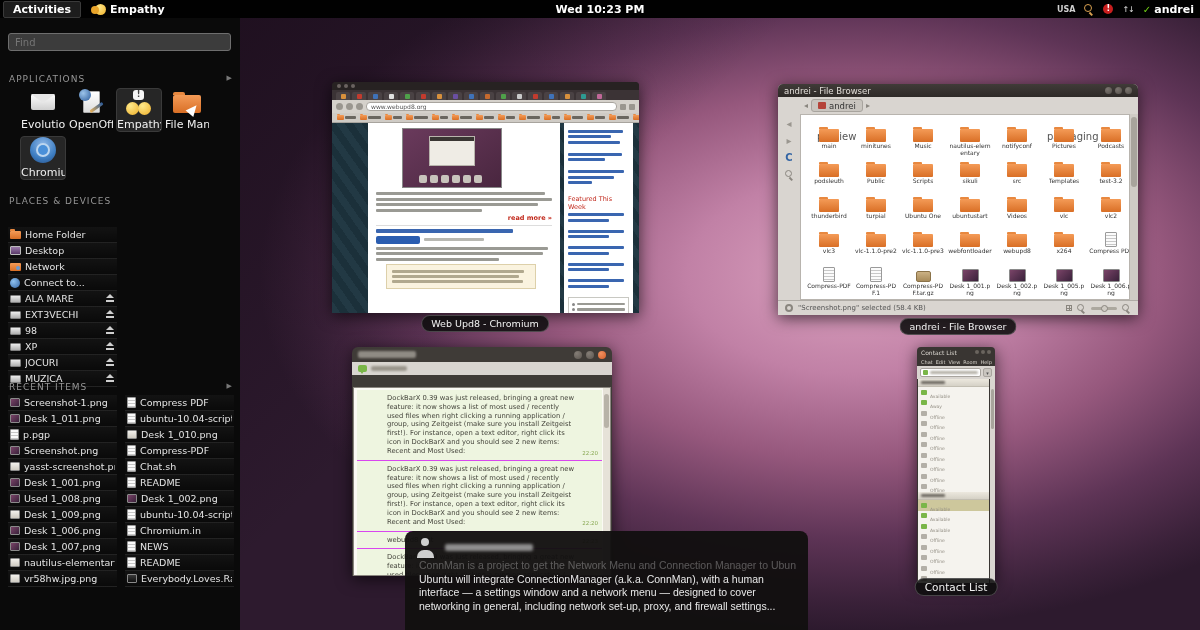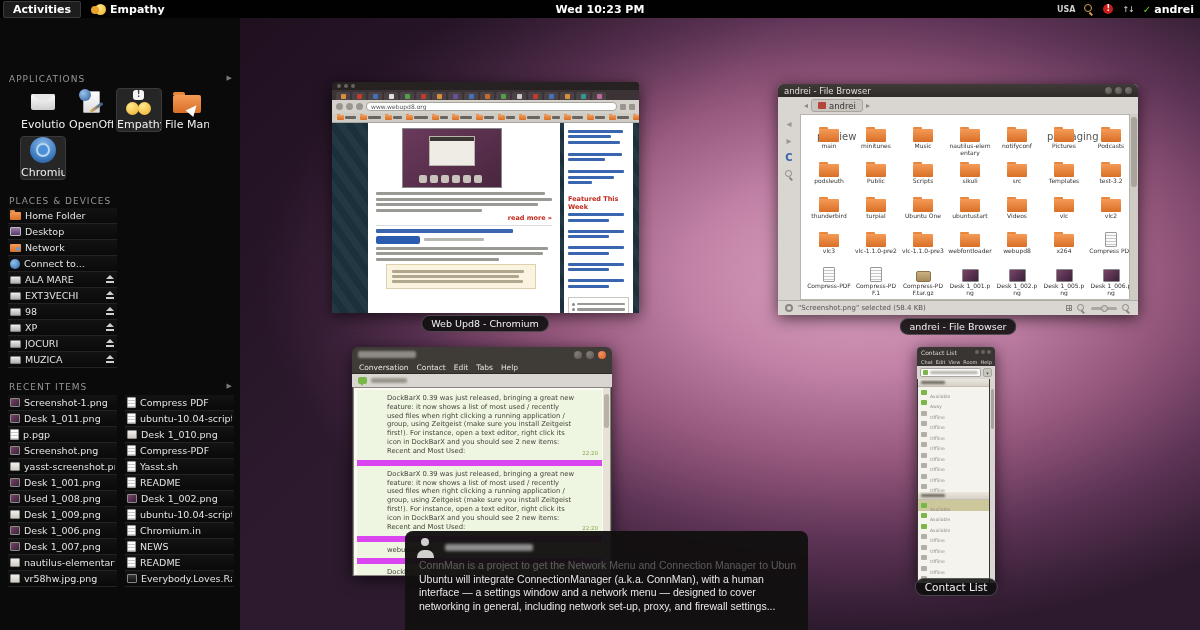--- a/index.html
+++ b/index.html
@@ -113,21 +113,21 @@
 .postimg .dock{position:absolute;left:16px;bottom:4px;display:flex;gap:3px}
 .postimg .dock i{width:8px;height:8px;border-radius:2px;background:#c8c4bc;display:inline-block}
 .readmore{font-size:6.5px;font-weight:bold;color:#c22a1d;text-align:right;margin:2px 0}
 .pdiv{height:1px;background:#ddd;margin:3px 0}
 .ptitle{font-size:7.5px;line-height:1.25;font-weight:bold;color:#c22a1d;margin:3px 0 2px}
 .pmeta{display:flex;align-items:center;gap:4px;margin:2px 0 3px}
 .ppill{width:44px;height:8px;background:#2a5db0;border-radius:2px}
 .pmeta i{height:3px;width:60px;background:#b8b8b2;border-radius:1px}
 .quote{background:#faf3df;border:1px solid #ddd0aa;padding:3px 5px;margin:3px 0 3px 10px;width:150px}
 .quote .gline{background:#b0a88e;margin:2px 0}
-.sred{font-size:6.5px;font-weight:bold;color:#c22a1d;margin:4px 0 2px}
+.sred{font-size:6.5px;font-weight:normal;color:#c22a1d;margin:4px 0 2px}
 .sbox{border:1px solid #c8c8c2;margin-top:4px;padding:2px 3px}
 .srow{display:flex;align-items:center;gap:2px;margin:2.5px 0}
 .srow b{width:3px;height:3px;border-radius:50%;background:#888;flex:0 0 3px}
 .srow i{height:2.5px;background:#9a9a94;border-radius:1px;flex:1;display:inline-block}
 
 
 .fb{left:538px;top:66px;width:360px;height:231px;border-radius:5px 5px 0 0;background:#d9d5d0}
 .fb-title{height:13px;background:linear-gradient(#403b38,#2e2a27);border-radius:5px 5px 0 0;display:flex;align-items:center;padding:0 6px}
 .fb-title .t{font-size:8.5px;color:#e2ded8;flex:1}
 .fb-title .dots{display:flex;gap:3px}
@@ -171,21 +171,21 @@
 .cw-title .dots i.close{background:radial-gradient(circle at 35% 30%,#f09060,#d35f2a)}
 .cw-menu{height:12px;display:flex;align-items:center;gap:8px;padding:0 7px;border-bottom:1px solid #2c2926}
 .cw-menu span{font-size:7.5px;color:#e6e2da}
 .cw-tab{height:13px;background:#d9d5d0;display:flex;align-items:center;gap:4px;padding:0 6px}
 .gbub{width:9px;height:7px;background:#7ab648;border-radius:2px;position:relative}
 .gbub::after{content:"";position:absolute;left:2px;bottom:-2px;border-left:2px solid transparent;border-right:2px solid transparent;border-top:3px solid #7ab648}
 .cw-body{position:absolute;left:1px;right:1px;top:40px;bottom:0;background:#fbfaf4;border:1px solid #8a867f;overflow:hidden}
 .cw-scroll{position:absolute;right:0;top:0;bottom:0;width:7px;background:#e6e2d8}
 .cw-scroll i{position:absolute;left:1px;right:1px;top:6px;height:34px;background:#b8b3a8;border-radius:3px}
 .msgs{position:absolute;left:3px;right:8px;top:2px}
-.msg{position:relative;background:#eef5e0;border-bottom:6px solid #d946ef;padding:4px 26px 4px 30px;font-size:6.8px;line-height:1.3;color:#45453c}
+.msg{position:relative;background:#eef5e0;border-bottom:1px solid #d946ef;padding:4px 26px 4px 30px;font-size:6.8px;line-height:1.3;color:#45453c}
 .msg .tme{position:absolute;right:4px;bottom:3px;font-size:5.5px;color:#88a852}
 
 
 .cl{left:677px;top:329px;width:78px;height:236px;border-radius:4px 4px 0 0;background:#393532}
 .cl-title{height:10px;display:flex;align-items:center;padding:0 4px}
 .cl-title .t{font-size:6px;color:#ddd9d2;flex:1;white-space:nowrap;overflow:hidden}
 .cl-title .dots{display:flex;gap:2px}
 .cl-title .dots i{width:4px;height:4px;border-radius:50%;background:#6a645e;display:inline-block}
 .cl-menu{height:9px;display:flex;align-items:center;gap:3px;padding:0 4px}
 .cl-menu span{font-size:5px;color:#d8d4cc}
@@ -234,20 +234,21 @@
     <span class="upd">!</span>
     <span class="netarrows">↑↓</span>
     <span class="user">
         <span class="chk">✓</span>
         <span>andrei</span>
       </span>
   </div>
 </div>
 
 <div class="dash">
+  <input class="find" placeholder="Find" style="">
   <div class="sec-h" style="top:56px">APPLICATIONS</div>
   <div class="sec-arrow" style="top:56px">▶</div>
   <div class="app-grid" id="appGrid">
       <div class="app-cell" style="left: 0px; top: 0px;">
         <div class="app-ico">
           <span class="ic-evo"></span>
         </div>
         <div class="app-lbl">Evolution</div>
       </div>
       <div class="app-cell" style="left: 48px; top: 0px;">
@@ -280,21 +281,21 @@
       </div>
       <div class="app-cell hl" style="left: 0px; top: 48px;">
         <div class="app-ico">
           <span class="ic-chr"></span>
         </div>
         <div class="app-lbl">Chromium ...</div>
       </div>
     </div>
   <div class="sec-h" style="top:178px">PLACES &amp; DEVICES</div>
   <div class="cols" style="top:190px;height:160px" id="placesCols">
-      <div class="pcol" style="left: 0px; width: 109px;">
+      <div class="pcol" style="left: 0px; width: 109px; margin-top: 19px;">
         <div class="prow">
           <span class="fold fold-s"></span>
           <span class="plbl">Home Folder</span>
         </div>
         <div class="prow">
           <span class="monitor"></span>
           <span class="plbl">Desktop</span>
         </div>
         <div class="prow">
           <span class="netfold"></span>
@@ -401,21 +402,21 @@
         <div class="prow">
           <span class="thumb thumb-s light"></span>
           <span class="plbl">Desk 1_010.png</span>
         </div>
         <div class="prow">
           <span class="page page-s"></span>
           <span class="plbl">Compress-PDF</span>
         </div>
         <div class="prow">
           <span class="page page-s"></span>
-          <span class="plbl">Yasst.sh</span>
+          <span class="plbl">Chat.sh</span>
         </div>
         <div class="prow">
           <span class="page page-s"></span>
           <span class="plbl">README</span>
         </div>
         <div class="prow">
           <span class="thumb thumb-s"></span>
           <span class="plbl">Desk 1_002.png</span>
         </div>
         <div class="prow">
@@ -903,27 +904,20 @@
 
   <div class="win cw">
     <div class="cw-title">
       <span class="blurbar" style="width:58px;height:7px"></span>
       <span class="dots">
           <i></i>
           <i></i>
           <i class="close"></i>
         </span>
     </div>
-    <div class="cw-menu" id="chatMenus">
-        <span>Conversation</span>
-        <span>Contact</span>
-        <span>Edit</span>
-        <span>Tabs</span>
-        <span>Help</span>
-      </div>
     <div class="cw-tab">
       <span class="gbub"></span>
       <span class="blurbar" style="width:36px;height:5px;background:#9a958c"></span>
     </div>
     <div class="cw-body">
       <div class="msgs" id="msgs">
           <div class="msg">DockBarX 0.39 was just released, bringing a great new feature: it now shows a list of most used / recently used files when right clicking a running application / group, using Zeitgeist (make sure you install Zeitgeist first!). For instance, open a text editor, right click its icon in DockBarX and you should see 2 new items: Recent and Most Used:<span class="tme">22:20</span></div>
           <div class="msg">DockBarX 0.39 was just released, bringing a great new feature: it now shows a list of most used / recently used files when right clicking a running application / group, using Zeitgeist (make sure you install Zeitgeist first!). For instance, open a text editor, right click its icon in DockBarX and you should see 2 new items: Recent and Most Used:<span class="tme">22:20</span></div>
           <div class="msg">webupd8 test<span class="tme">22:23</span></div>
           <div class="msg">DockBarX 0.39 was just released, bringing a great new feature: it now shows a list of most used / recently used files when right clicking a running application / group, using Zeitgeist (make sure you install Zeitgeist first!). For instance, open a text editor, right click its icon in DockBarX and you should see 2 new items: Recent and Most Used:</div>

